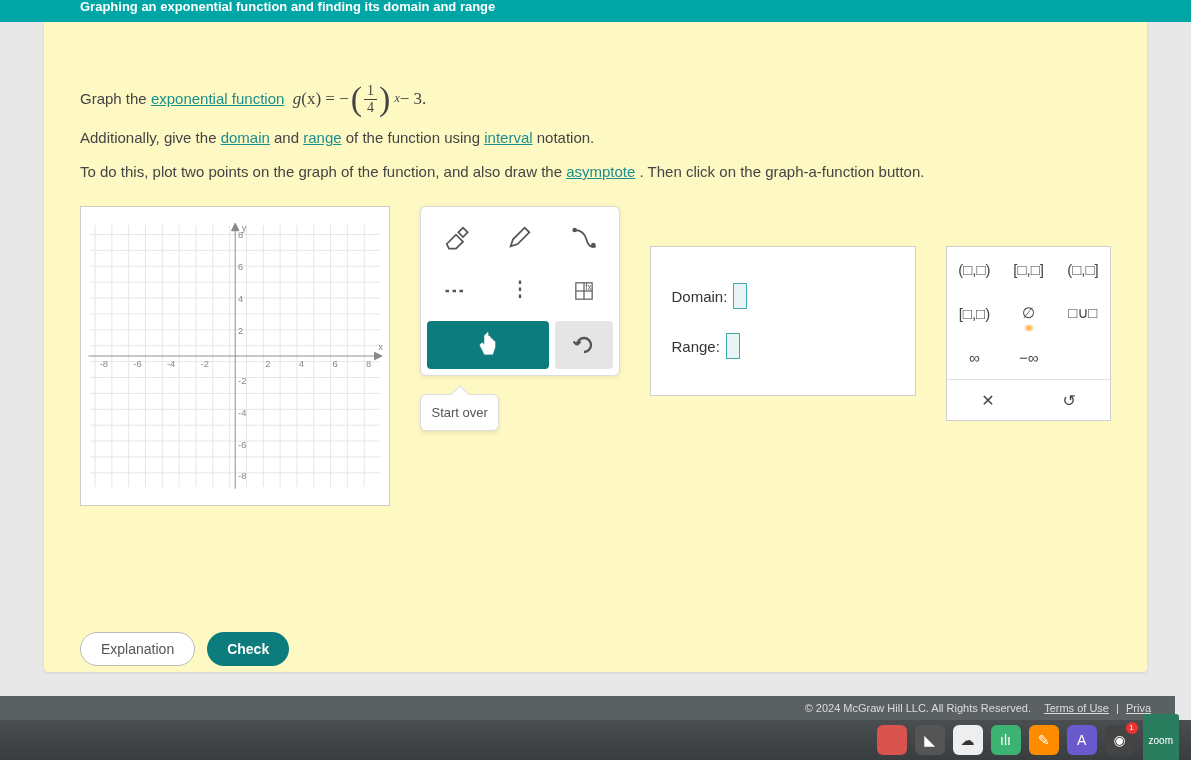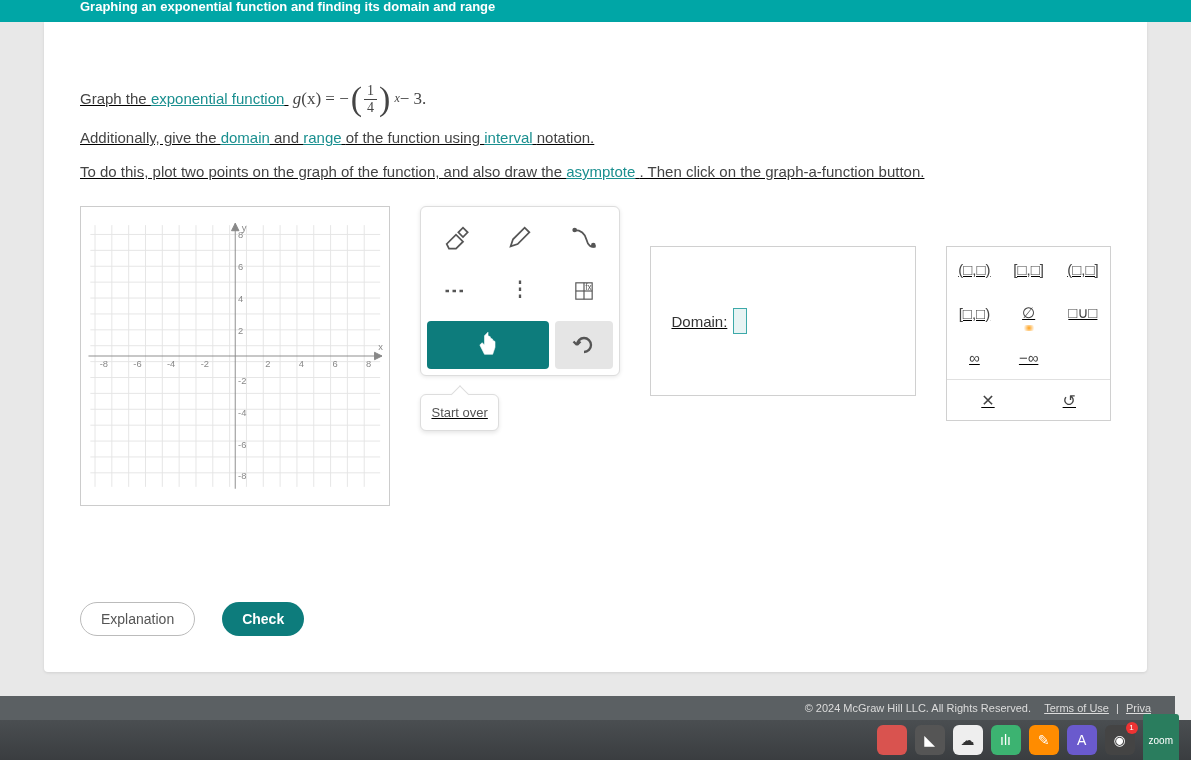--- a/index.html
+++ b/index.html
@@ -16,27 +16,26 @@
     height: 22px;
     color: #fff;
     font-size: 13px;
     padding-left: 80px;
     line-height: 14px;
     display: flex;
     align-items: flex-start;
     font-weight: bold;
   }
   .main-area {
-    background: #ffffff;
+    background: #fef9c3;
     margin: 0 44px 0 44px;
     position: relative;
     height: 650px;
     border-radius: 0 0 4px 4px;
     box-shadow: 0 1px 3px rgba(0,0,0,0.1);
-    text-decoration: underline;
   }
   .dropdown-tab {
     position: absolute;
     top: 22px;
     left: 50px;
     width: 40px;
     height: 30px;
     background: #fff;
     border: 1px solid #ccc;
     border-top: none;
@@ -162,23 +161,23 @@
   }
   .sym-footer .sym-cell { height: 40px; font-size: 16px; }
   .sym-glow { position: relative; }
   .sym-glow:after {
     content:""; position:absolute; bottom:4px; left:50%; transform:translateX(-50%);
     width:14px; height:6px; background: radial-gradient(circle, rgba(255,150,0,0.9), transparent 70%);
   }
   
   .bottom-btns {
     position: absolute;
-    bottom: 36px;
+    bottom: 6px;
     left: 36px;
-    display: flex; gap: 27px;
+    display: flex; gap: 12px;
   }
   .btn-pill {
     border-radius: 20px;
     padding: 8px 20px;
     font-size: 14px;
     cursor: pointer;
   }
   .btn-outline { background: #fff; border: 1px solid #bbb; color: #555; }
   .btn-solid { background: #0d7c7c; color: #fff; border: none; font-weight: bold; }
   
@@ -379,20 +378,24 @@
         <div class="startover-bubble">
           <span>Start over</span>
         </div>
       </div>
 
       <div class="dr-box">
         <div class="dr-row">
           <span>Domain:</span>
           <span class="dr-input"></span>
         </div>
+        <div class="dr-row">
+          <span>Range:</span>
+          <span class="dr-input"></span>
+        </div>
       </div>
 
       <div class="sym-panel">
         <div class="sym-grid">
           <div class="sym-cell">(□,□)</div>
           <div class="sym-cell">[□,□]</div>
           <div class="sym-cell">(□,□]</div>
           <div class="sym-cell">[□,□)</div>
           <div class="sym-cell sym-glow">∅</div>
           <div class="sym-cell">□∪□</div>

